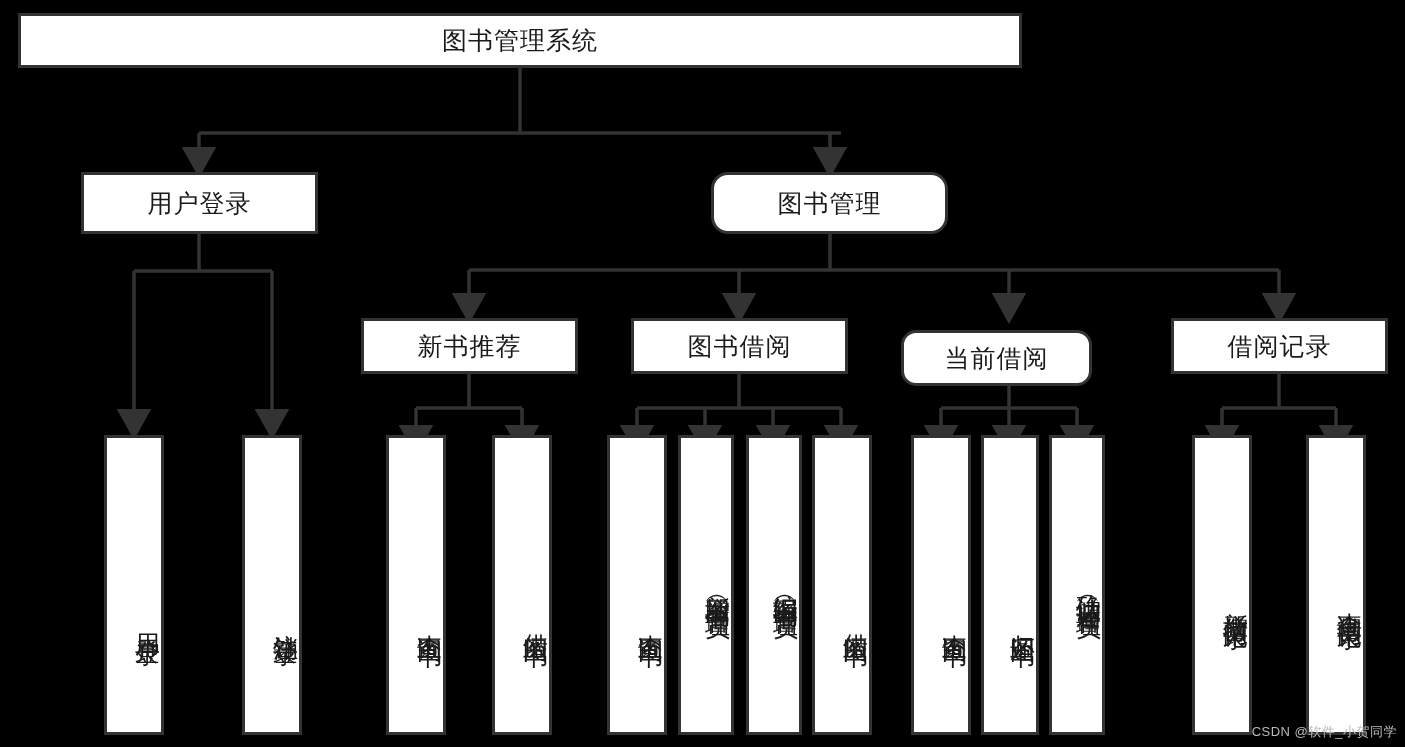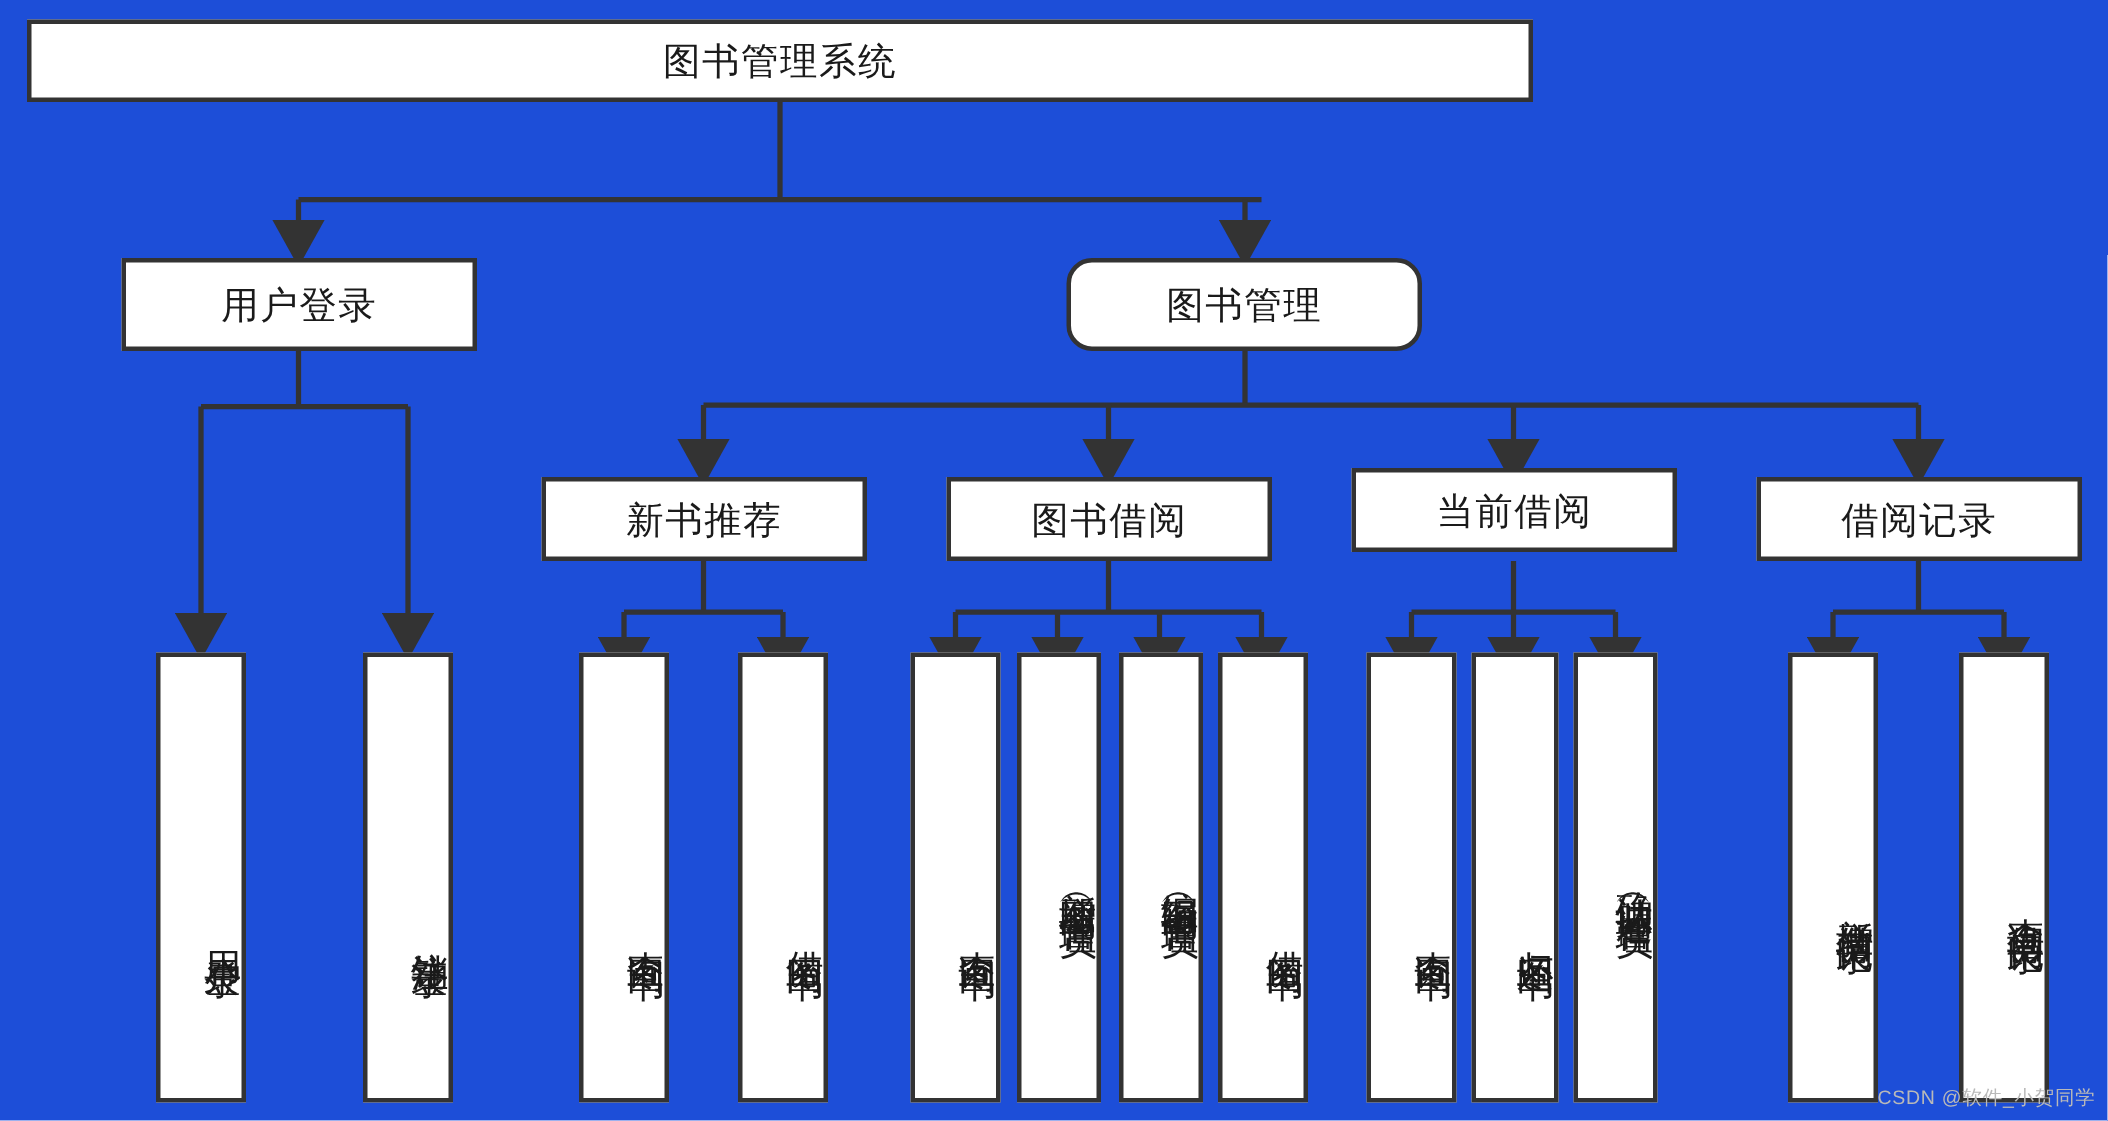--- a/index.html
+++ b/index.html
@@ -7,21 +7,21 @@
     padding: 0;
     background: #ffffff;
   }
   body {
     font-family: "Liberation Sans", "DejaVu Sans", sans-serif;
   }
   #canvas {
     position: relative;
     width: 1405px;
     height: 747px;
-    background: #1d4ed8;
+    background: #000000;
     overflow: hidden;
   }
   svg#wires {
     position: absolute;
     left: 0;
     top: 0;
     width: 1405px;
     height: 747px;
     pointer-events: none;
   }
@@ -134,21 +134,21 @@
   </div>
 
   <div class="node h" style="left:361px; top:318px; width:217px; height:56px;">
     <span class="node-label">新书推荐</span>
   </div>
 
   <div class="node h" style="left:631px; top:318px; width:217px; height:56px;">
     <span class="node-label">图书借阅</span>
   </div>
 
-  <div class="node h" style="left:901px; top:312px; width:217px; height:56px;">
+  <div class="node h" style="left:901px; top:330px; width:191px; height:56px;border-radius:15px;">
     <span class="node-label">当前借阅</span>
   </div>
 
   <div class="node h" style="left:1171px; top:318px; width:217px; height:56px;font-family:Liberation Mono, monospace;">
     <span class="node-label">借阅记录</span>
   </div>
 
   <div class="node v" style="left:104px; top:435px; width:60px; height:300px; padding-top:70px;">
     <span class="node-label">用户登录</span>
   </div>

